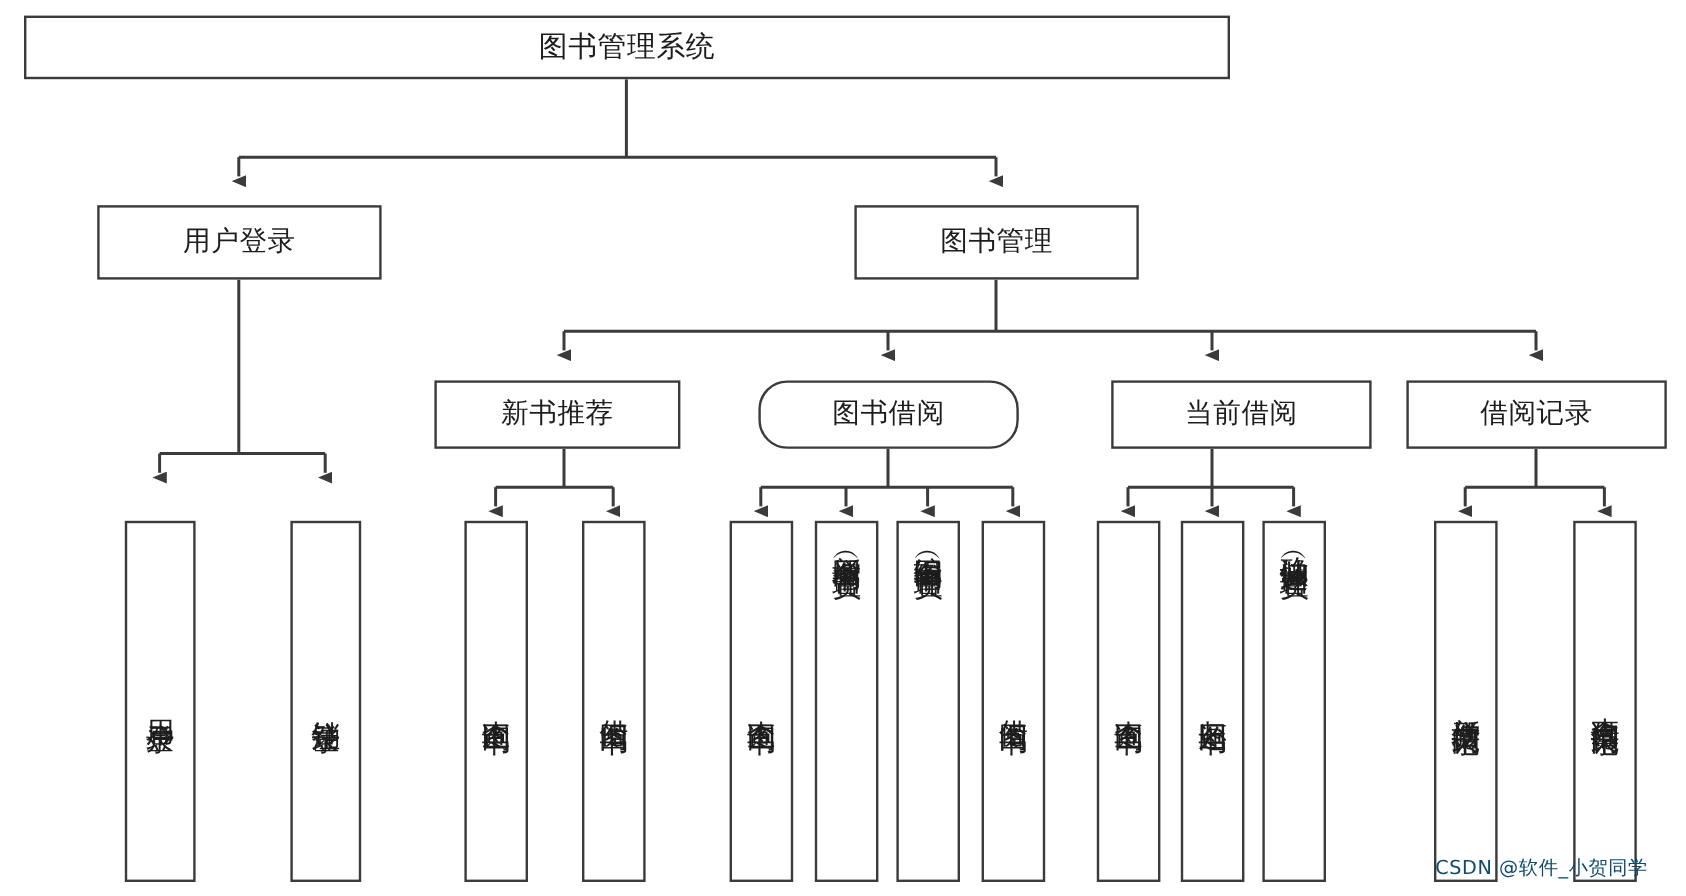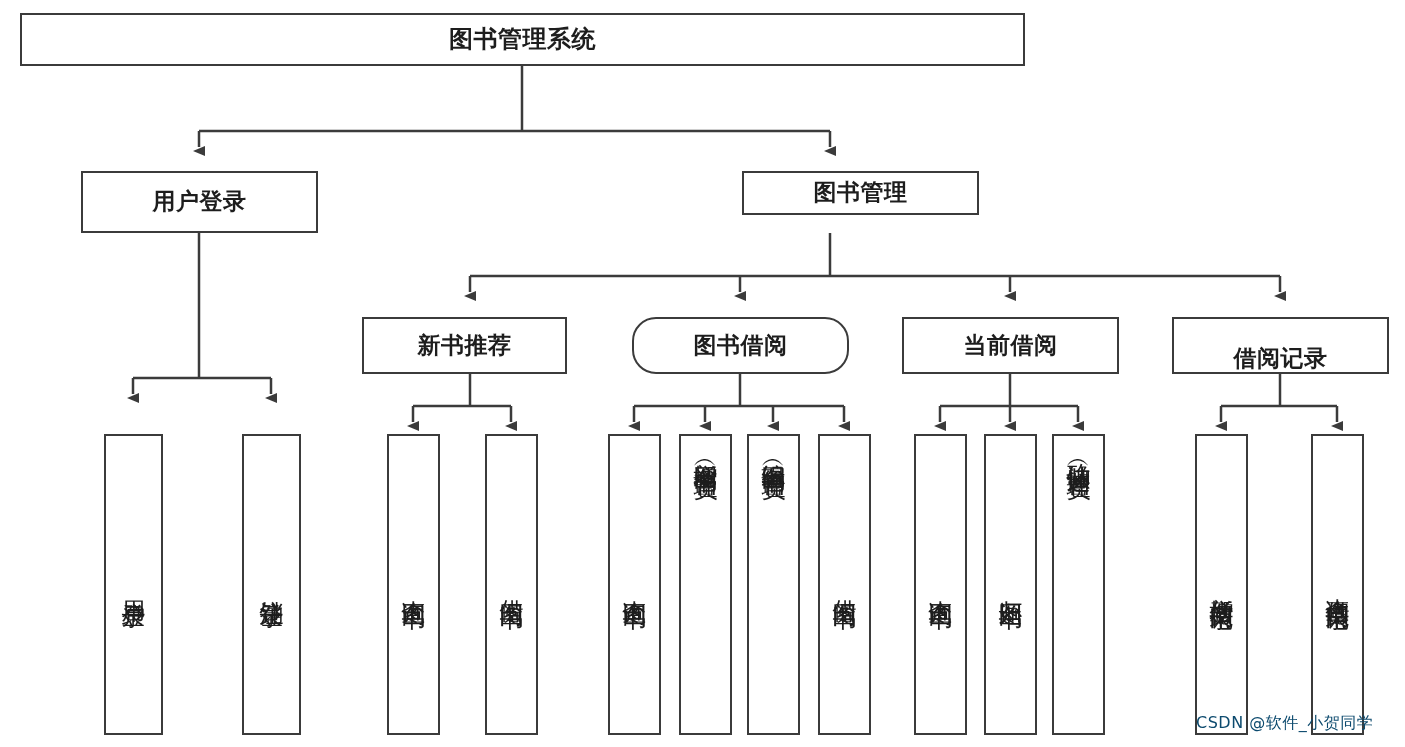--- a/index.html
+++ b/index.html
@@ -40,21 +40,20 @@
   .node .label {
     display: block;
     text-align: center;
     line-height: 1.18;
     color: #1d1d1d;
     letter-spacing: 0.5px;
   }
   .node.h .label {
     writing-mode: horizontal-tb;
     font-size: 23px;
-    font-weight: bold;
   }
   .node.root .label {
     font-size: 24px;
   }
   .node.v {
     align-items: flex-start;
     padding-top: 8px;
   }
   .node.v .label {
     writing-mode: vertical-rl;
@@ -126,35 +125,35 @@
   </svg>
 
   <div class="node root h" id="node-root" style="left: 20px; top: 13px; width: 1005px; height: 53px;">
     <span class="label">图书管理系统</span>
   </div>
 
   <div id="level1-nodes">
       <div class="node h" style="left: 81px; top: 171px; width: 237px; height: 62px;">
         <span class="label">用户登录</span>
       </div>
-      <div class="node h" style="left: 712px; top: 171px; width: 237px; height: 44px; margin-left: 30px;">
+      <div class="node h" style="left: 712px; top: 171px; width: 237px; height: 62px;">
         <span class="label">图书管理</span>
       </div>
     </div>
   <div id="level2-nodes">
       <div class="node h" style="left: 362px; top: 317px; width: 205px; height: 57px;">
         <span class="label">新书推荐</span>
       </div>
       <div class="node h" style="left: 632px; top: 317px; width: 217px; height: 57px; border-radius: 24px;">
         <span class="label">图书借阅</span>
       </div>
-      <div class="node h" style="left: 902px; top: 317px; width: 217px; height: 57px;">
+      <div class="node h" style="left: 926px; top: 317px; width: 217px; height: 57px;">
         <span class="label">当前借阅</span>
       </div>
-      <div class="node h" style="left: 1172px; top: 317px; width: 217px; height: 57px; align-items: flex-end;">
+      <div class="node h" style="left: 1172px; top: 317px; width: 217px; height: 57px;">
         <span class="label">借阅记录</span>
       </div>
     </div>
   <div id="leaf-nodes">
       <div class="node v mid" style="left: 104px; top: 434px; width: 59px; height: 301px;">
         <span class="label">用户登录</span>
       </div>
       <div class="node v mid" style="left: 242px; top: 434px; width: 59px; height: 301px;">
         <span class="label">注销登录</span>
       </div>

